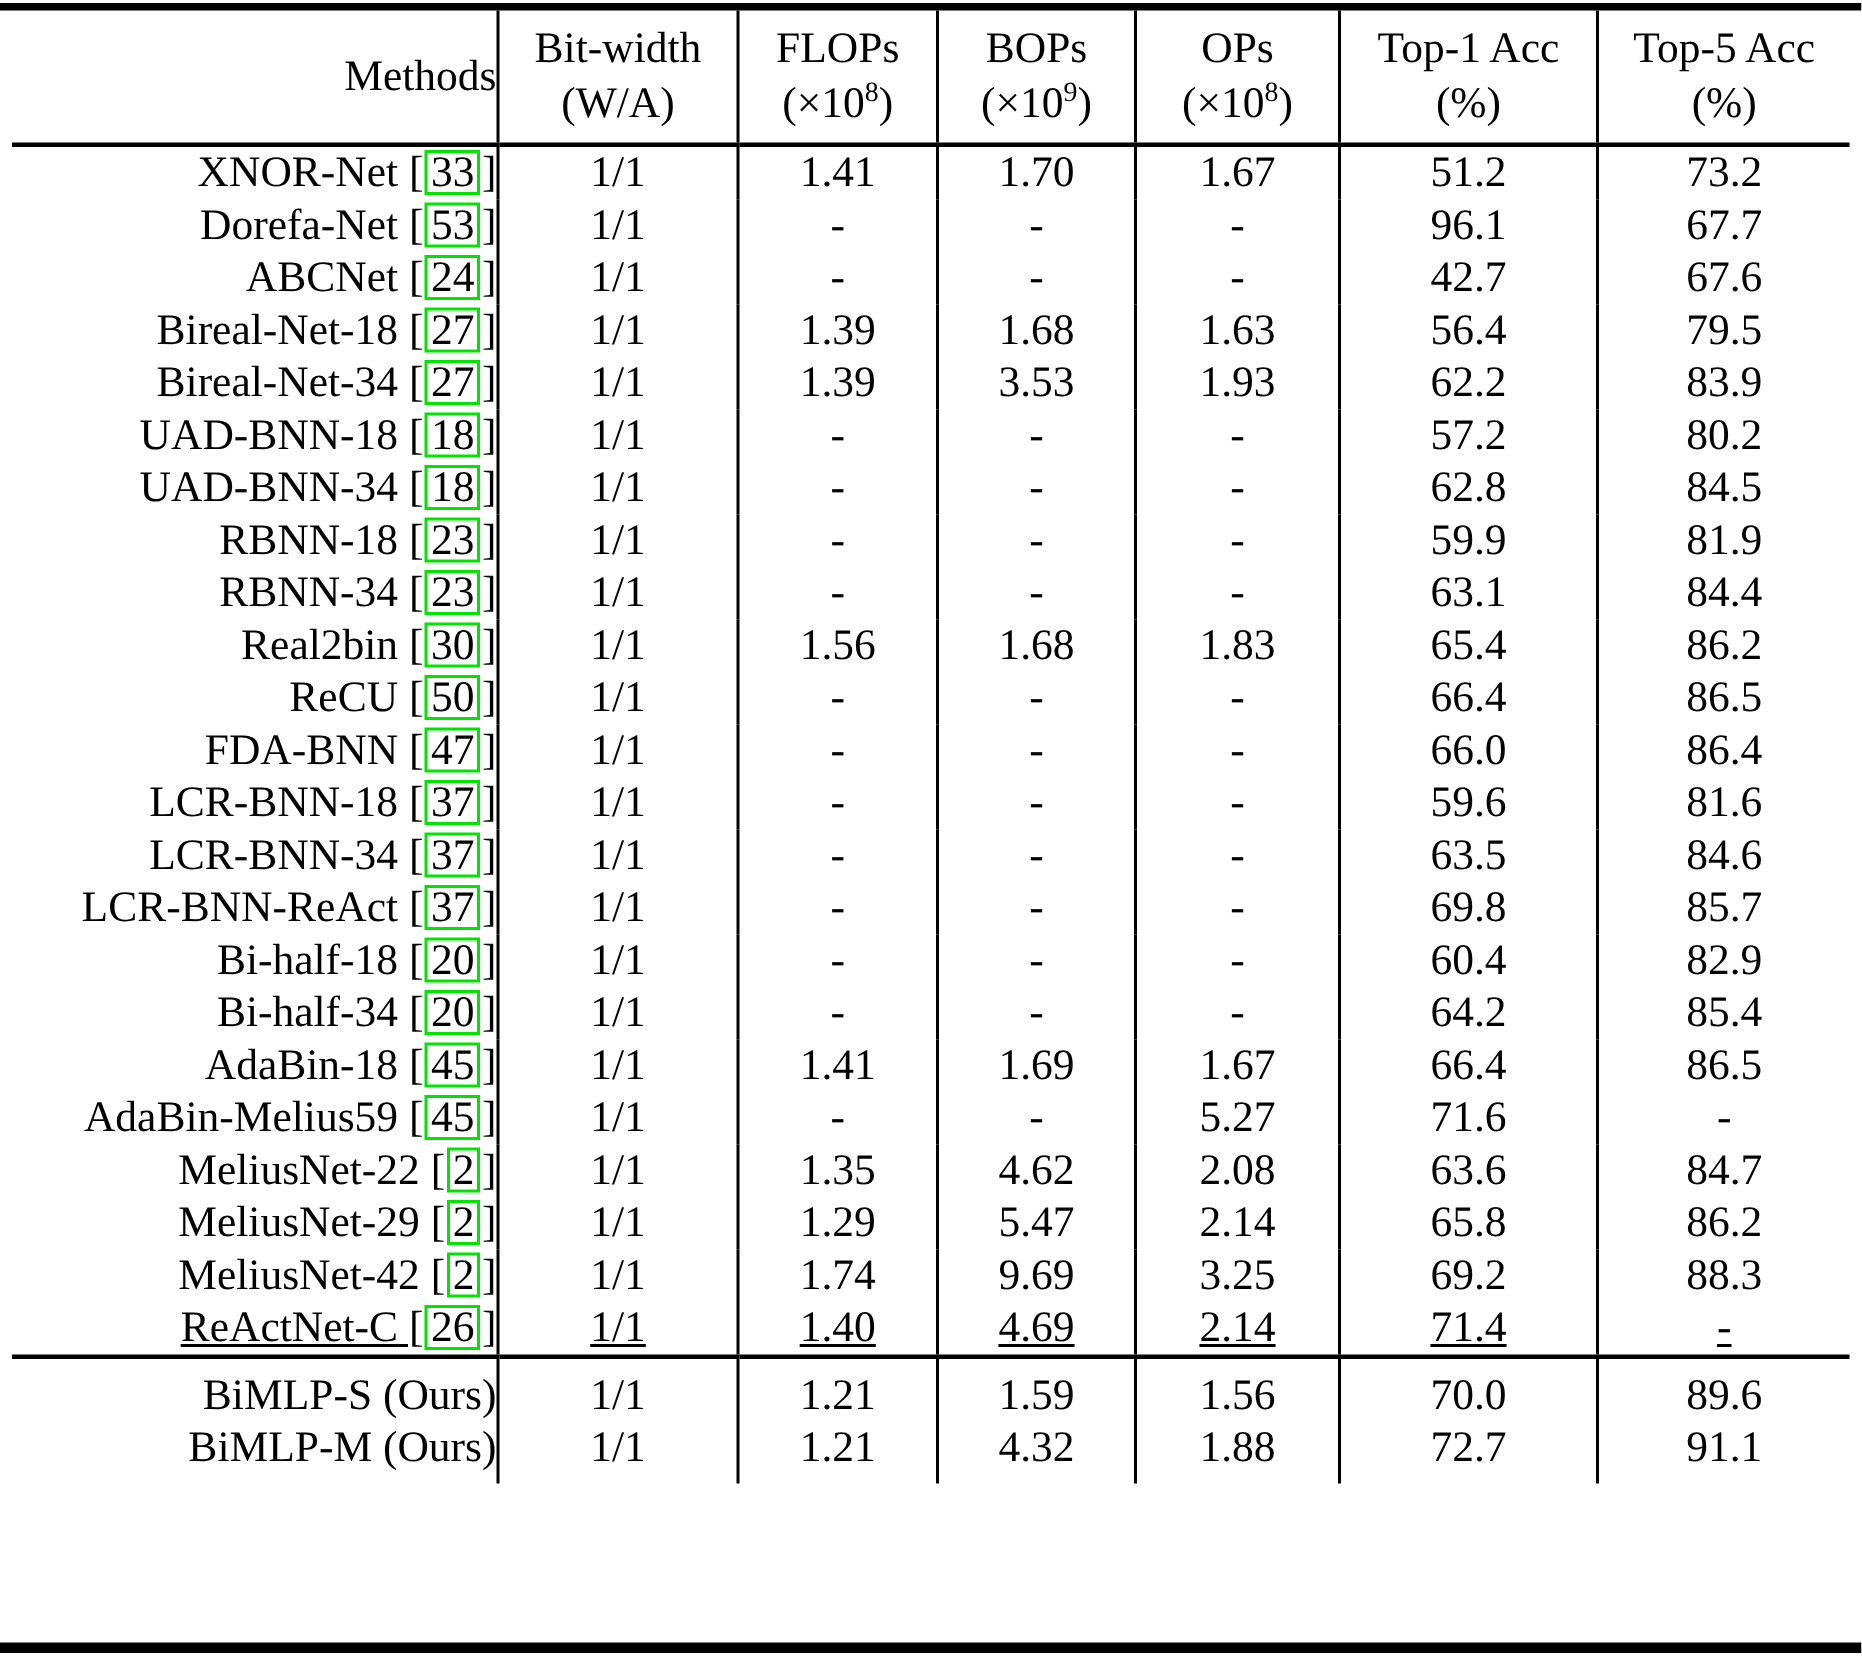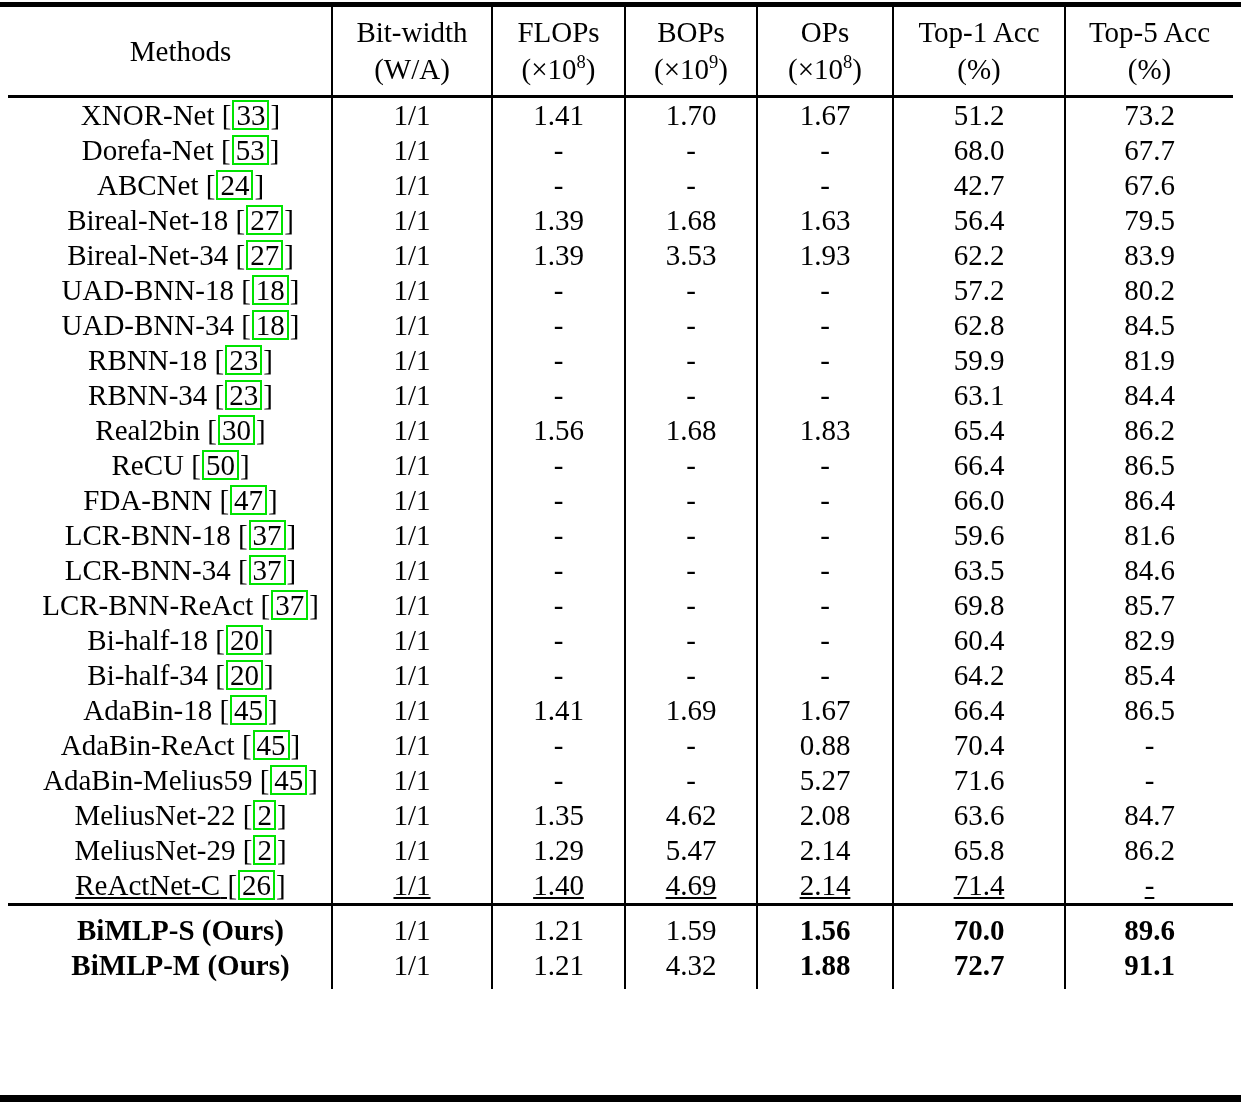--- a/index.html
+++ b/index.html
@@ -24,27 +24,27 @@
   thead .hline { line-height:37px; }
   sup { font-size:0.64em; line-height:0; }
 
   tbody.main tr { height:35px; }
   tbody.main tr:last-child td { border-bottom:3px solid #000;text-decoration:underline; }
 
   tbody.ours tr { height:36px; }
   tbody.ours tr:first-child td { padding-top:7px; }
   tbody.ours tr:last-child td  { padding-bottom:6px; }
 
-  td.col-method, thead td.col-method { text-align:center; padding-left:22px;margin-top:48px; }
+  td.col-method, thead td.col-method { text-align:right; padding-left:22px;margin-top:48px; }
 
   .cite-box {
     display:inline-block; border:2.5px solid #00e400;
     padding:0 2px; line-height:26px; margin-left:1px; margin-right:1px;
   }
-  .b { font-weight:bold; }
+  .b { font-weight:normal; }
 </style>
 </head>
 <body>
 
 <div class="page">
   <div class="rule-top"></div>
   <table class="paper-table">
     <colgroup>
       <col class="c-method">
         <col class="c-wa">
@@ -94,21 +94,21 @@
           <td class="col-ops vr">1.67</td>
           <td class="col-top1 vr">51.2</td>
           <td class="col-top5">73.2</td>
         </tr>
         <tr>
           <td class="col-method vr"><span>Dorefa-Net</span> [<span class="cite-box">53</span>]</td>
           <td class="col-wa vr">1/1</td>
           <td class="col-flops vr">-</td>
           <td class="col-bops vr">-</td>
           <td class="col-ops vr">-</td>
-          <td class="col-top1 vr">68.0</td>
+          <td class="col-top1 vr">96.1</td>
           <td class="col-top5">67.7</td>
         </tr>
         <tr>
           <td class="col-method vr"><span>ABCNet</span> [<span class="cite-box">24</span>]</td>
           <td class="col-wa vr">1/1</td>
           <td class="col-flops vr">-</td>
           <td class="col-bops vr">-</td>
           <td class="col-ops vr">-</td>
           <td class="col-top1 vr">42.7</td>
           <td class="col-top5">67.6</td>
@@ -242,29 +242,20 @@
         <tr>
           <td class="col-method vr"><span>AdaBin-18</span> [<span class="cite-box">45</span>]</td>
           <td class="col-wa vr">1/1</td>
           <td class="col-flops vr">1.41</td>
           <td class="col-bops vr">1.69</td>
           <td class="col-ops vr">1.67</td>
           <td class="col-top1 vr">66.4</td>
           <td class="col-top5">86.5</td>
         </tr>
         <tr>
-          <td class="col-method vr"><span>AdaBin-ReAct</span> [<span class="cite-box">45</span>]</td>
-          <td class="col-wa vr">1/1</td>
-          <td class="col-flops vr">-</td>
-          <td class="col-bops vr">-</td>
-          <td class="col-ops vr">0.88</td>
-          <td class="col-top1 vr">70.4</td>
-          <td class="col-top5">-</td>
-        </tr>
-        <tr>
           <td class="col-method vr"><span>AdaBin-Melius59</span> [<span class="cite-box">45</span>]</td>
           <td class="col-wa vr">1/1</td>
           <td class="col-flops vr">-</td>
           <td class="col-bops vr">-</td>
           <td class="col-ops vr">5.27</td>
           <td class="col-top1 vr">71.6</td>
           <td class="col-top5">-</td>
         </tr>
         <tr>
           <td class="col-method vr"><span>MeliusNet-22</span> [<span class="cite-box">2</span>]</td>
@@ -278,20 +269,29 @@
         <tr>
           <td class="col-method vr"><span>MeliusNet-29</span> [<span class="cite-box">2</span>]</td>
           <td class="col-wa vr">1/1</td>
           <td class="col-flops vr">1.29</td>
           <td class="col-bops vr">5.47</td>
           <td class="col-ops vr">2.14</td>
           <td class="col-top1 vr">65.8</td>
           <td class="col-top5">86.2</td>
         </tr>
         <tr>
+          <td class="col-method vr"><span>MeliusNet-42</span> [<span class="cite-box">2</span>]</td>
+          <td class="col-wa vr">1/1</td>
+          <td class="col-flops vr">1.74</td>
+          <td class="col-bops vr">9.69</td>
+          <td class="col-ops vr">3.25</td>
+          <td class="col-top1 vr">69.2</td>
+          <td class="col-top5">88.3</td>
+        </tr>
+        <tr>
           <td class="col-method vr"><span>ReActNet-C</span> [<span class="cite-box">26</span>]</td>
           <td class="col-wa vr">1/1</td>
           <td class="col-flops vr">1.40</td>
           <td class="col-bops vr">4.69</td>
           <td class="col-ops vr">2.14</td>
           <td class="col-top1 vr">71.4</td>
           <td class="col-top5">-</td>
         </tr>
       </tbody>
     <tbody class="ours">

